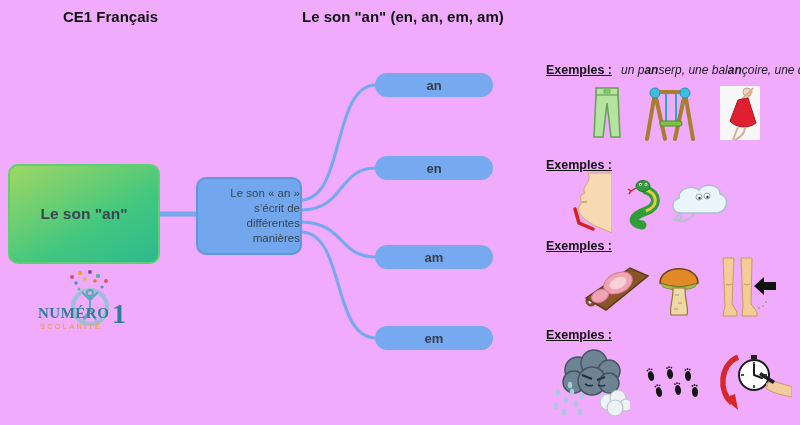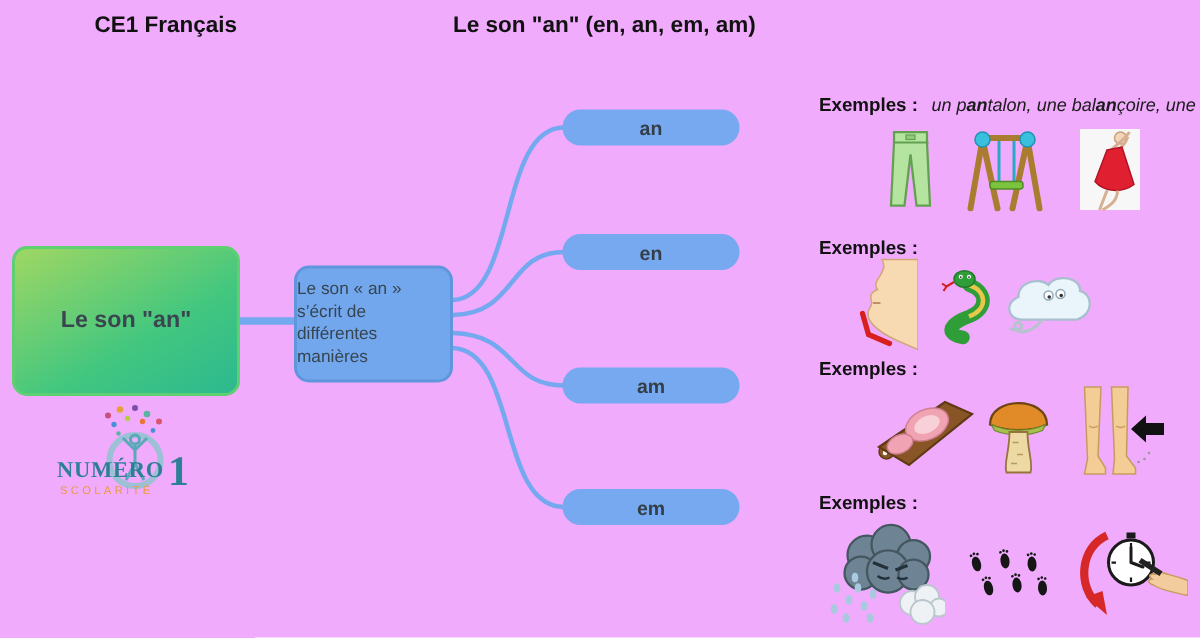--- a/index.html
+++ b/index.html
@@ -9,30 +9,30 @@
   #course{left:63px;top:8px;}
   #title{left:302px;top:8px;}
   .connectors{position:absolute;left:0;top:0;pointer-events:none;}
   .root-node{position:absolute;left:8px;top:164px;width:152px;height:100px;
      background:linear-gradient(150deg,#9fd763 0%,#43c77f 60%,#2cb98f 100%);
      border:2px solid #5ecf72;border-radius:10px;display:flex;flex-direction:column;
      align-items:center;justify-content:center;gap:2px;font-weight:bold;font-size:15.5px;
      color:#3a4550;text-align:center;box-sizing:border-box;}
   .center-node{position:absolute;left:196px;top:177px;width:106px;height:78px;
      background:#72a7ee;border:2px solid #6096db;border-radius:10px;display:flex;
-     flex-direction:column;align-items:flex-start;justify-content:center;font-size:11.5px;
+     flex-direction:column;align-items:flex-end;justify-content:center;font-size:11.5px;
      color:#36454f;text-align:center;line-height:1.3;box-sizing:border-box;}
   .pill{position:absolute;left:375px;width:118px;height:24px;background:#77a9f1;
      border-radius:12px;display:flex;align-items:center;justify-content:center;
      font-weight:bold;font-size:13px;color:#333e48;}
   #pill-an{top:73px;} #pill-en{top:156px;} #pill-am{top:245px;} #pill-em{top:326px;}
   .ex-row{position:absolute;left:502px;display:flex;gap:9px;font-size:12px;
      align-items:baseline;white-space:nowrap;}
   #ex-an{top:63px;} #ex-en{top:158px;} #ex-am{top:239px;} #ex-em{top:328px;}
-  .ex-label{font-weight:bold;font-size:12.5px;color:#111;padding-left:44px;}
+  .ex-label{font-weight:bold;text-decoration:underline;font-size:12.5px;color:#111;padding-left:44px;}
   .ex-items{font-style:italic;color:#1c1c1c;}
   .ex-items span{white-space:pre;}
   .ex-items b{font-weight:bold;}
   .img-row{position:absolute;display:flex;align-items:center;}
   #imgs-an{left:592px;top:84px;gap:22px;height:58px;}
   #imgs-en{left:570px;top:171px;gap:7px;height:64px;}
   #imgs-am{left:582px;top:255px;gap:6px;height:64px;}
   #imgs-em{left:552px;top:347px;gap:9px;height:72px;}
   .img{display:flex;align-items:center;justify-content:center;}
   .logo{position:absolute;left:36px;top:269px;width:104px;height:76px;}
@@ -75,21 +75,21 @@
   <div class="pill" id="pill-am">
     <span>am</span>
   </div>
   <div class="pill" id="pill-em">
     <span>em</span>
   </div>
 
   <div class="ex-row" id="ex-an">
     <span class="ex-label">Exemples :</span>
     <span class="ex-items">
-      <span>un p</span><b>an</b><span>talon, </span><span>une bal</span><b>an</b><span>çoire, </span><span>une d</span><b>an</b><span>se, …</span>
+      <span>un p</span><b>an</b><span>serp, </span><span>une bal</span><b>an</b><span>çoire, </span><span>une d</span><b>an</b><span>se, …</span>
     </span>
   </div>
   <div class="ex-row" id="ex-en">
     <span class="ex-label">Exemples :</span>
   </div>
   <div class="ex-row" id="ex-am">
     <span class="ex-label">Exemples :</span>
   </div>
   <div class="ex-row" id="ex-em">
     <span class="ex-label">Exemples :</span>

